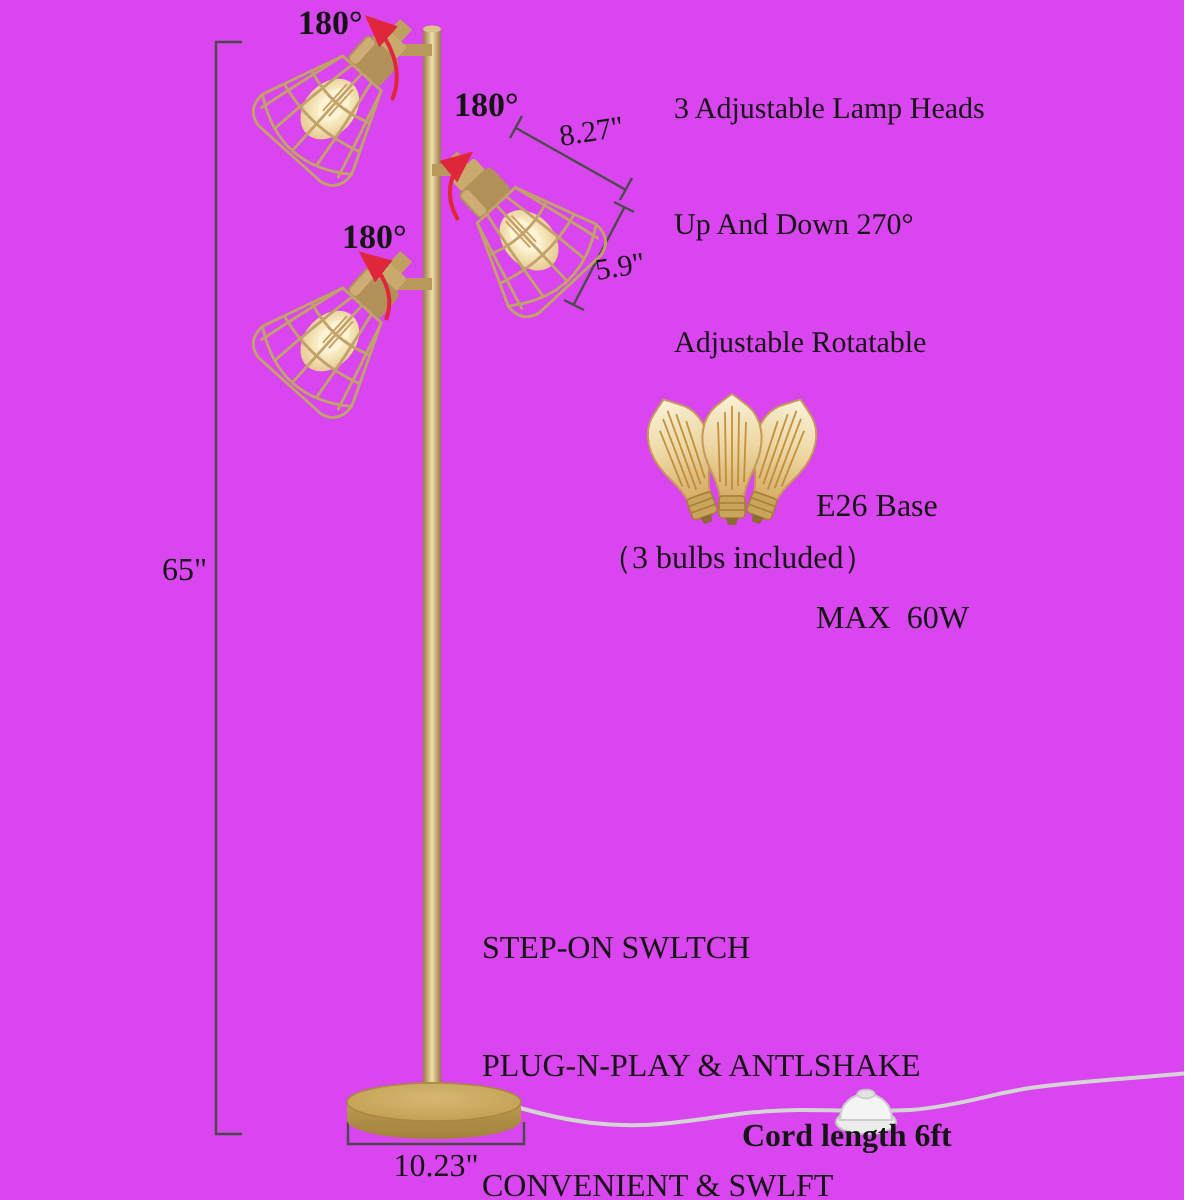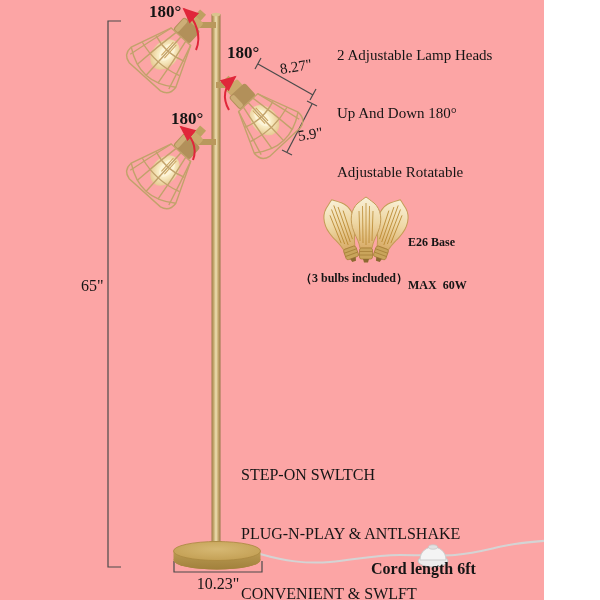--- a/index.html
+++ b/index.html
@@ -1,25 +1,25 @@
 <!DOCTYPE html>
 <html><head>
 <meta charset="utf-8">
 <style>
   html,body{margin:0;padding:0;background:#fff;}
-  #stage{position:relative;width:544px;height:600px;background:#fca5a5;overflow:hidden;
+  #stage{position:relative;width:592px;height:600px;background:#d946ef;overflow:hidden;
          font-family:"Liberation Serif", serif;}
   #lamp-svg{position:absolute;left:0;top:0;}
   .lbl{position:absolute;color:#151515;white-space:pre;line-height:1.18;}
   .deg{font-weight:bold;font-size:17px;}
   .dim{font-size:16px;}
   .dim-rot{font-size:15px;transform:rotate(-9deg);transform-origin:left center;}
   .block{font-size:15px;}
   .block div{margin:0 0 5px 0;}
-  .bold16{font-weight:bold;font-size:12px;}
+  .bold16{font-weight:normal;font-size:16px;}
   .features{font-size:16px;}
   .features div{margin:0 0 3px 0;}
   .cordlbl{font-weight:bold;font-size:16px;}
 </style>
 </head>
 <body>
 
 <div id="stage">
 
   <svg id="lamp-svg" width="600" height="600" viewBox="0 0 600 600">
@@ -161,22 +161,22 @@
   <div class="lbl deg" style="left:149px;top:2px;">180°</div>
   <div class="lbl deg" style="left:227px;top:43px;">180°</div>
   <div class="lbl deg" style="left:171px;top:109px;">180°</div>
 
   <div class="lbl dim-rot" style="left:280px;top:61px;">8.27"</div>
   <div class="lbl dim-rot" style="left:298px;top:128px;">5.9"</div>
   <div class="lbl dim" style="left:81px;top:277px;">65"</div>
   <div class="lbl dim" style="left:172px;top:575px;width:92px;text-align:center;">10.23"</div>
 
   <div class="lbl block" style="left:337px;top:12px;">
-    <div>2 Adjustable Lamp Heads</div>
-    <div>Up And Down 180°</div>
+    <div>3 Adjustable Lamp Heads</div>
+    <div>Up And Down 270°</div>
     <div>Adjustable Rotatable</div>
   </div>
 
   <div class="lbl bold16" style="left:408px;top:207px;">
     <div>E26 Base</div>
     <div>MAX  60W</div>
   </div>
   <div class="lbl bold16" style="left:300px;top:271px;">（3 bulbs included）</div>
 
   <div class="lbl features" style="left:241px;top:428px;">

